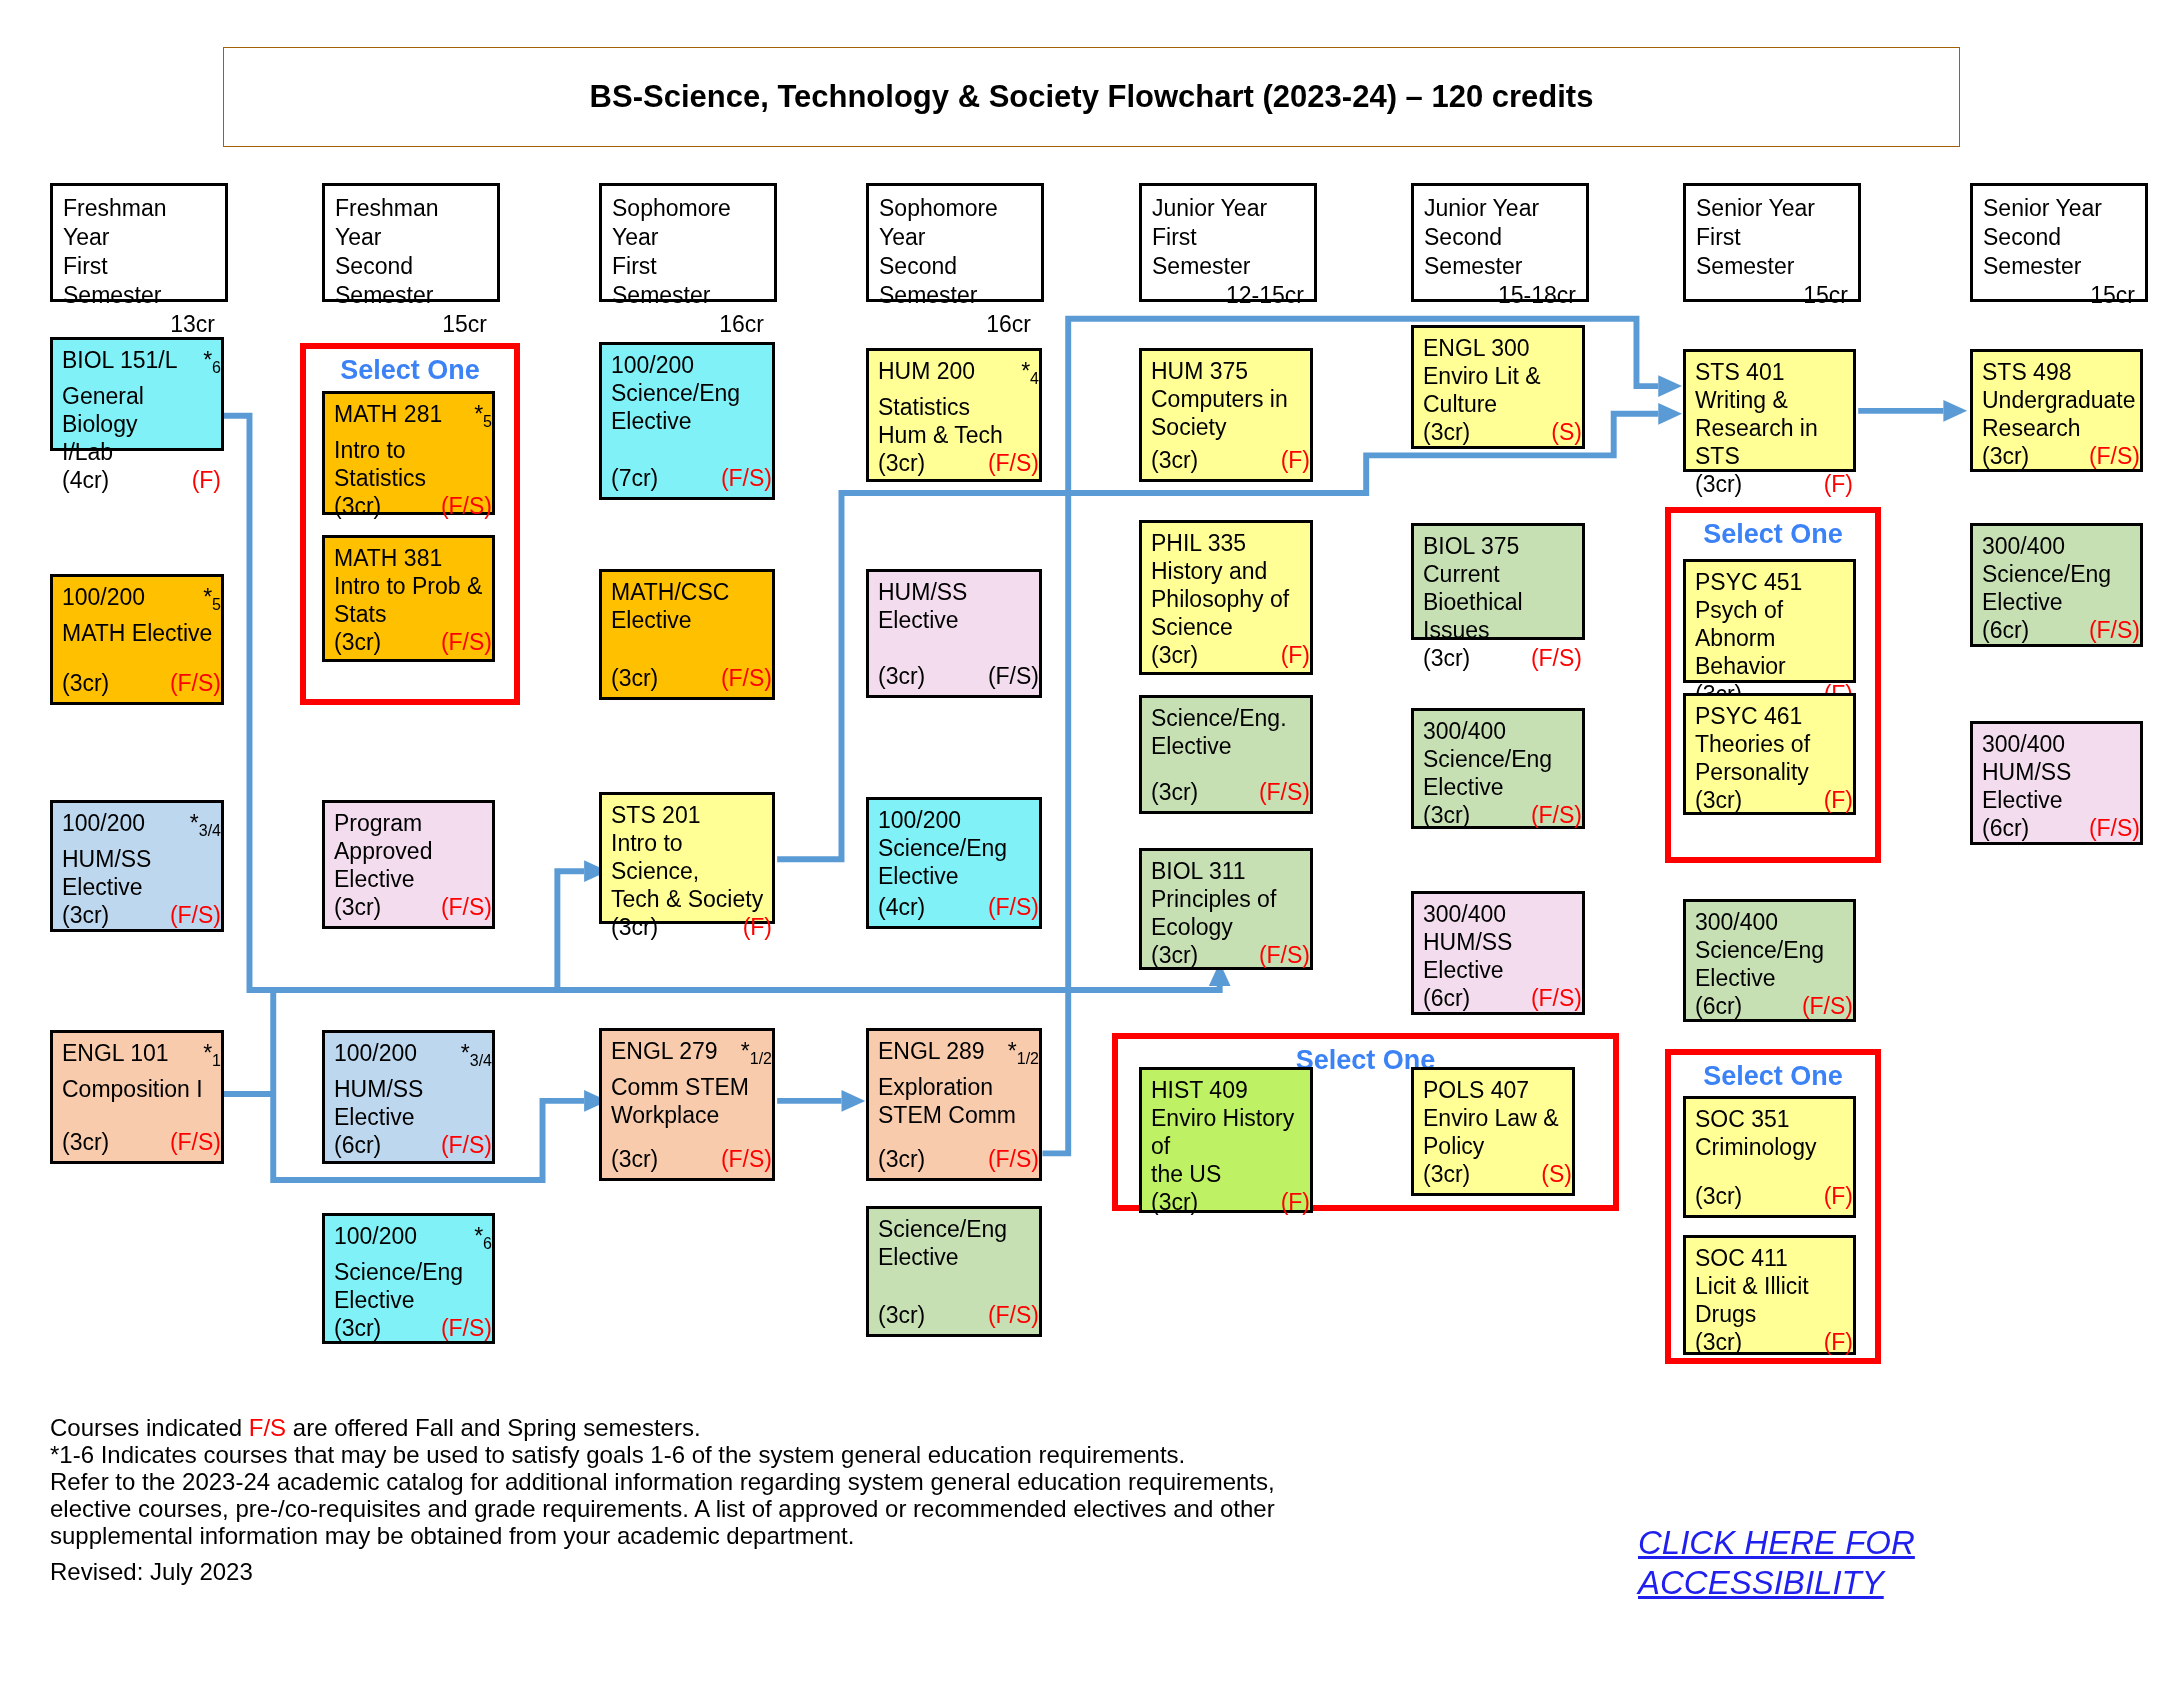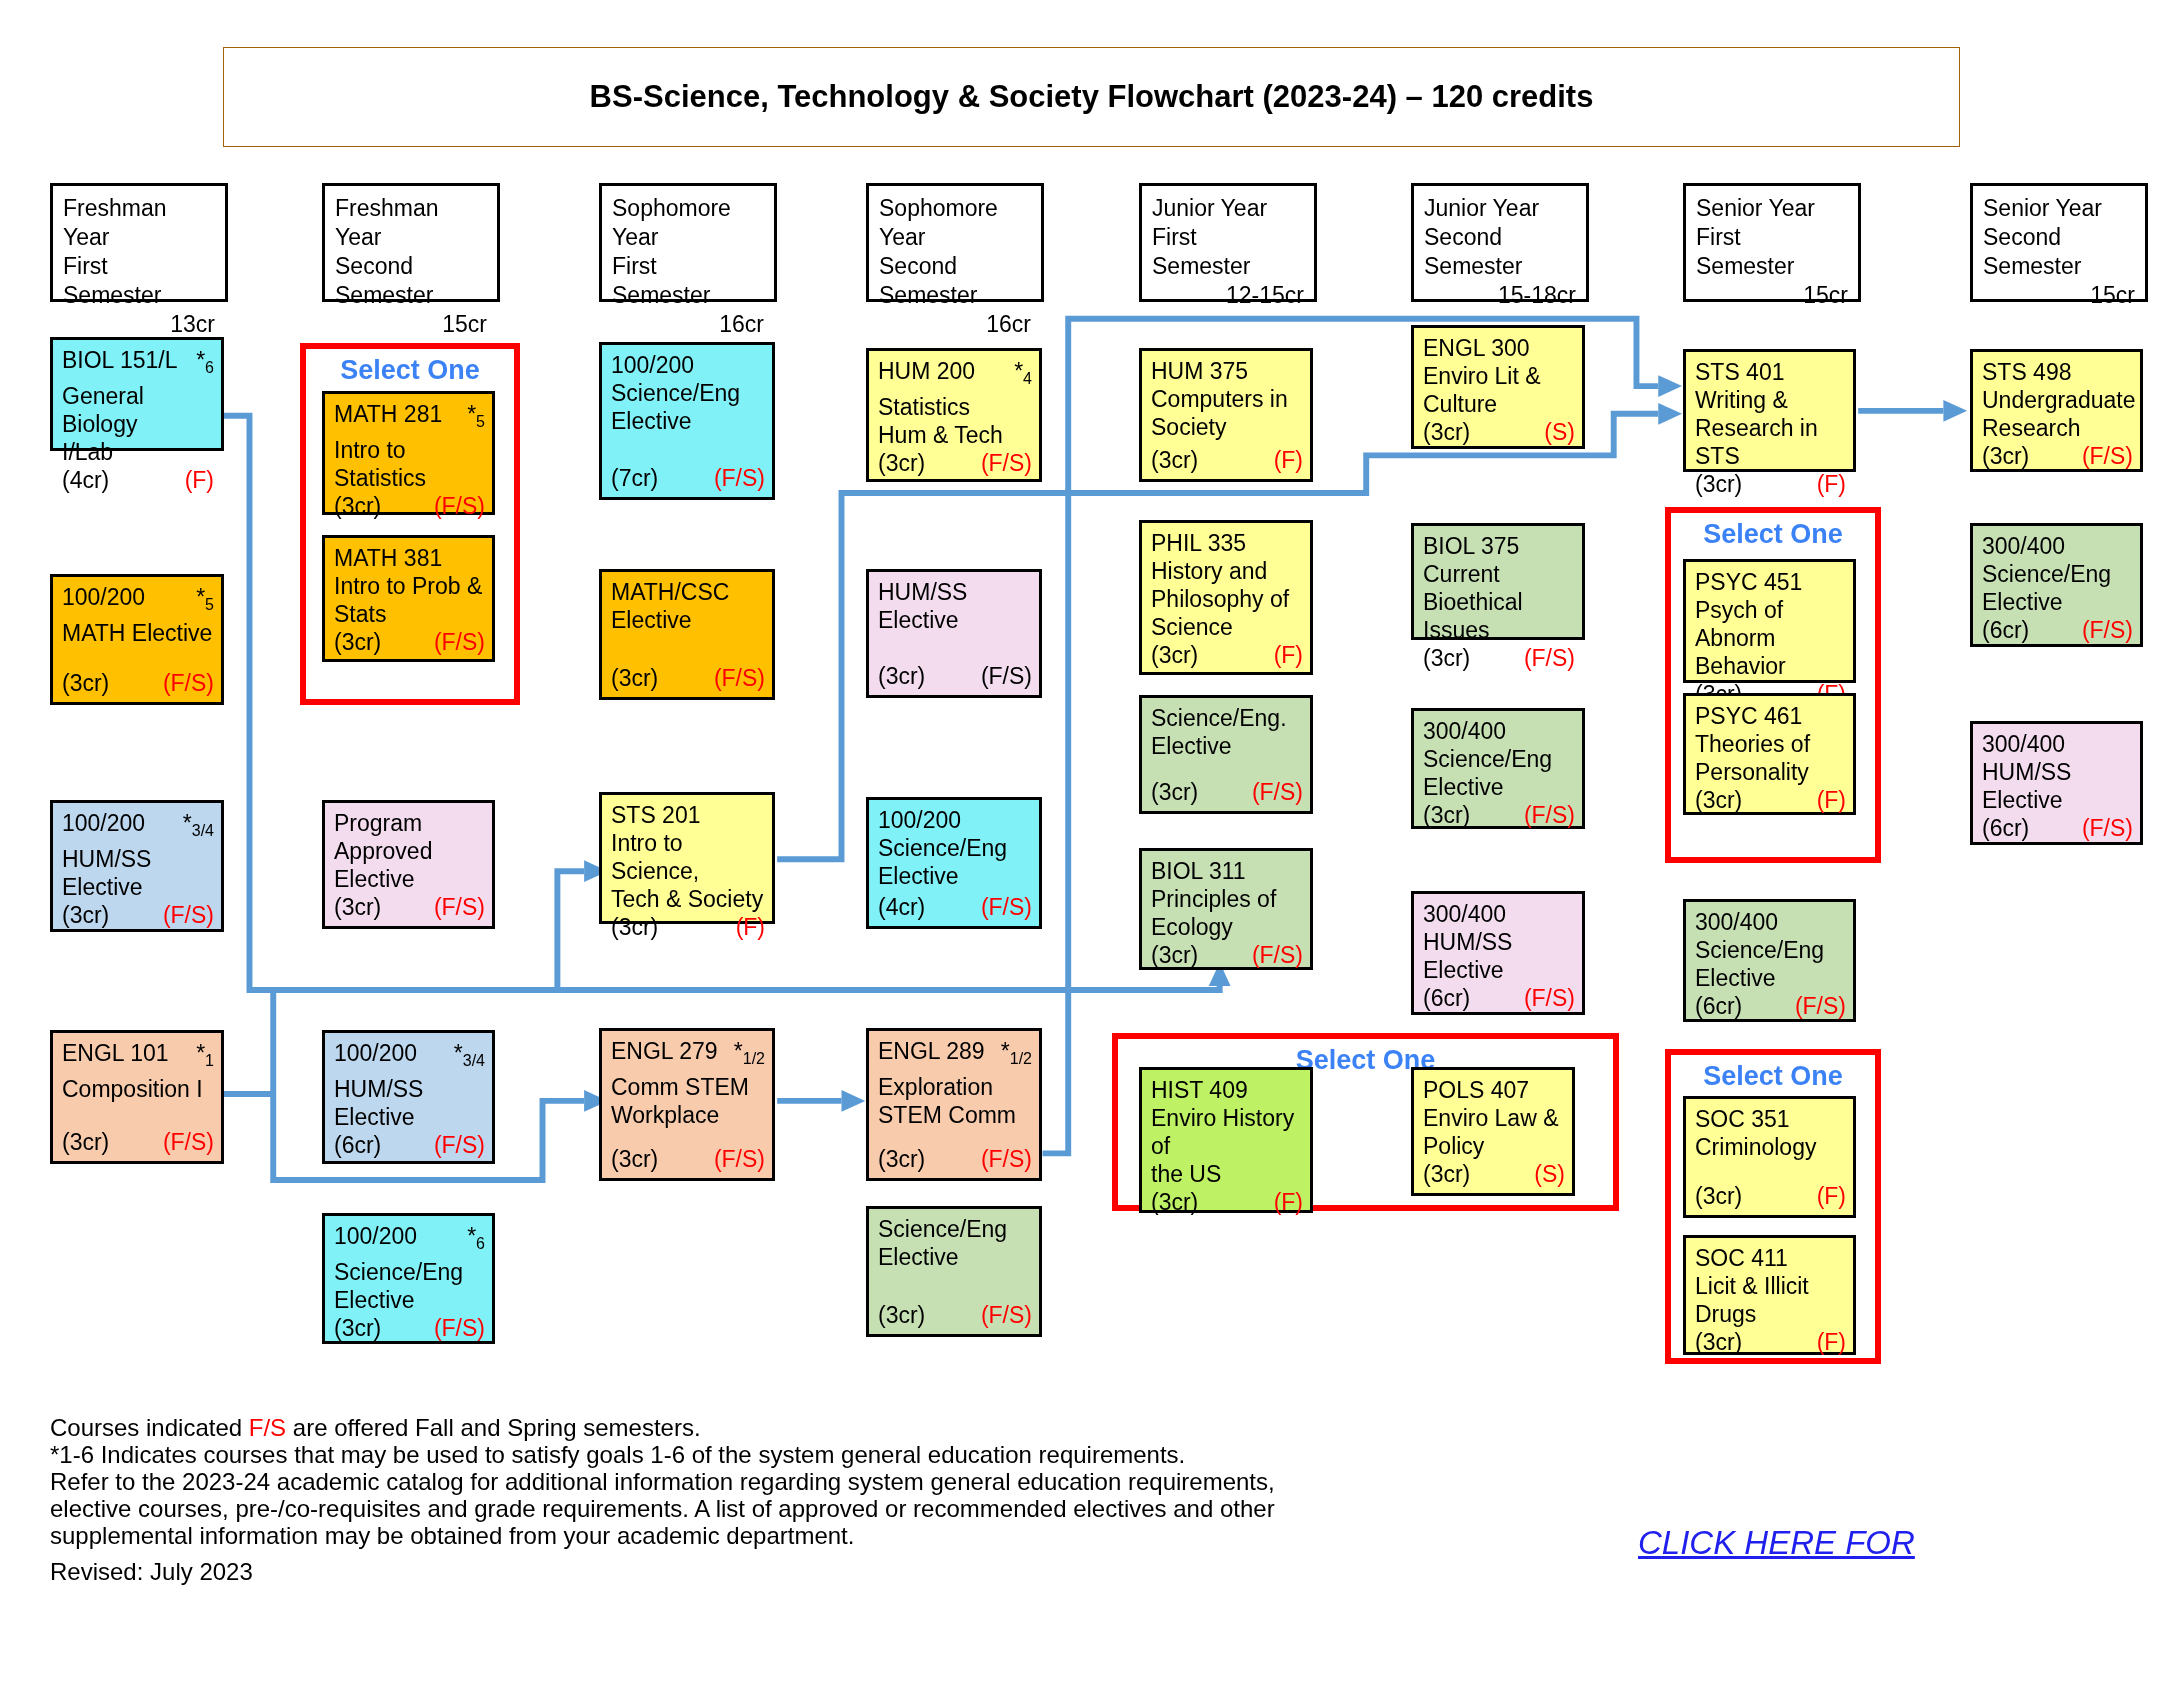--- a/index.html
+++ b/index.html
@@ -17,21 +17,21 @@
     border:3px solid #000;background:#fff;padding:8px 10px 6px 10px;
     display:flex;flex-direction:column;font-size:23px;line-height:29px;color:#000;
   }
   .sem-credits{margin-top:auto;text-align:right;}
   .select-group{border:6px solid #FF0000;background:transparent;}
   .select-label{
     position:absolute;left:0;right:0;top:6px;text-align:center;
     color:#3b82f6;font-weight:bold;font-size:27px;
   }
   .course{
-    border:3px solid #000;padding:6px 7px 5px 9px;display:flex;flex-direction:column;
+    border:3px solid #000;padding:6px 0 5px 9px;display:flex;flex-direction:column;
     font-size:23px;line-height:28px;color:#000;
   }
   .code-row{display:flex;justify-content:space-between;align-items:flex-start;}
   .astnum{font-size:16px;vertical-align:-5px;}
   .spacer{flex:1;}
   .bottom-row{display:flex;justify-content:space-between;}
   #connector-svg{position:absolute;left:0;top:0;}
   #legend{left:50px;top:1414px;width:1346px;font-size:24px;line-height:27px;color:#000;}
   .red-t{color:#FF0000;}
   #revised-line{margin-top:9px;}
@@ -582,15 +582,16 @@
         <div><span>*1-6 Indicates courses that may be used to satisfy goals 1-6 of the system general education requirements.</span></div>
         <div><span>Refer to the 2023-24 academic catalog for additional information regarding system general education requirements,</span></div>
         <div><span>elective courses, pre-/co-requisites and grade requirements. A list of approved or recommended electives and other</span></div>
         <div><span>supplemental information may be obtained from your academic department.</span></div>
       </div>
     <div id="revised-line">Revised: July 2023</div>
   </div>
 
   <div id="accessibility-link" class="abs">
     <div>CLICK HERE FOR</div>
+    <div>ACCESSIBILITY</div>
   </div>
 </div>
 
 
 </body></html>

